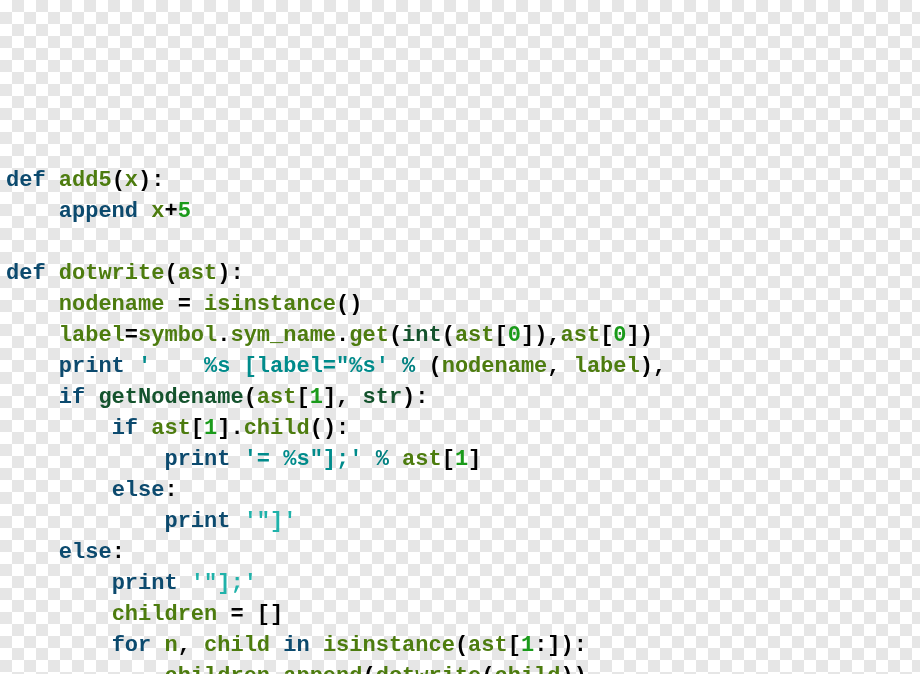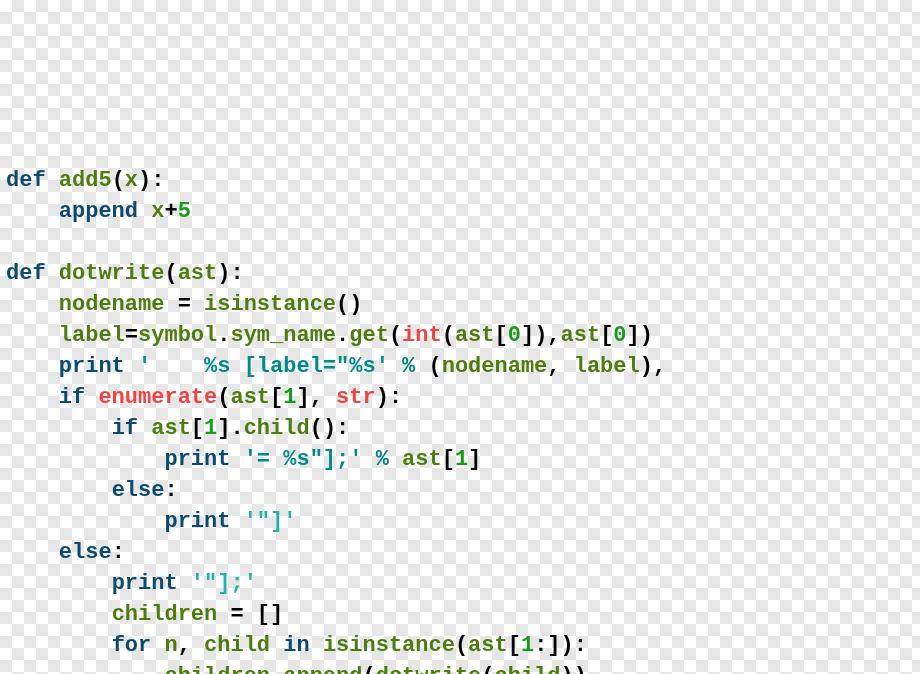--- a/index.html
+++ b/index.html
@@ -24,37 +24,37 @@
   }
   .code {
     padding: 10px 6px;
   }
   .kw   { color: #0c4a6e; }
   .name { color: #4d7c0f; }
   .punc { color: #000; }
   .num  { color: #1a9a1a; }
   .str  { color: #008b8b; }
   .str2 { color: #20b2aa; }
-  .bi   { color: #ef4444; }
+  .bi   { color: #14532d; }
   .fmt  { color: #008080; }
 </style>
 </head>
 <body>
 
 
 
 <div class="code">
 <span><span class="kw">def</span> <span class="name">add5</span><span class="punc">(</span><span class="name">x</span><span class="punc">)</span><span class="punc">:</span></span>
 <span>    <span class="kw">append</span> <span class="name">x</span><span class="punc">+</span><span class="num">5</span></span>
 <span> </span>
 <span><span class="kw">def</span> <span class="name">dotwrite</span><span class="punc">(</span><span class="name">ast</span><span class="punc">)</span><span class="punc">:</span></span>
 <span>    <span class="name">nodename</span> <span class="punc">=</span> <span class="name">isinstance</span><span class="punc">(</span><span class="punc">)</span></span>
 <span>    <span class="name">label</span><span class="punc">=</span><span class="name">symbol</span><span class="punc">.</span><span class="name">sym_name</span><span class="punc">.</span><span class="name">get</span><span class="punc">(</span><span class="bi">int</span><span class="punc">(</span><span class="name">ast</span><span class="punc">[</span><span class="num">0</span><span class="punc">]</span><span class="punc">)</span><span class="punc">,</span><span class="name">ast</span><span class="punc">[</span><span class="num">0</span><span class="punc">]</span><span class="punc">)</span></span>
 <span>    <span class="kw">print</span> <span class="str">'    %s [label="%s'</span> <span class="fmt">%</span> <span class="punc">(</span><span class="name">nodename</span><span class="punc">,</span> <span class="name">label</span><span class="punc">)</span><span class="punc">,</span></span>
-<span>    <span class="kw">if</span> <span class="bi">enumerate</span><span class="punc">(</span><span class="name">ast</span><span class="punc">[</span><span class="num">1</span><span class="punc">]</span><span class="punc">,</span> <span class="bi">str</span><span class="punc">)</span><span class="punc">:</span></span>
+<span>    <span class="kw">if</span> <span class="bi">getNodename</span><span class="punc">(</span><span class="name">ast</span><span class="punc">[</span><span class="num">1</span><span class="punc">]</span><span class="punc">,</span> <span class="bi">str</span><span class="punc">)</span><span class="punc">:</span></span>
 <span>        <span class="kw">if</span> <span class="name">ast</span><span class="punc">[</span><span class="num">1</span><span class="punc">]</span><span class="punc">.</span><span class="name">child</span><span class="punc">(</span><span class="punc">)</span><span class="punc">:</span></span>
 <span>            <span class="kw">print</span> <span class="str">'= %s"];'</span> <span class="fmt">%</span> <span class="name">ast</span><span class="punc">[</span><span class="num">1</span><span class="punc">]</span></span>
 <span>        <span class="kw">else</span><span class="punc">:</span></span>
 <span>            <span class="kw">print</span> <span class="str2">'"]'</span></span>
 <span>    <span class="kw">else</span><span class="punc">:</span></span>
 <span>        <span class="kw">print</span> <span class="str2">'"];'</span></span>
 <span>        <span class="name">children</span> <span class="punc">=</span> <span class="punc">[]</span></span>
 <span>        <span class="kw">for</span> <span class="name">n</span><span class="punc">,</span> <span class="name">child</span> <span class="kw">in</span> <span class="name">isinstance</span><span class="punc">(</span><span class="name">ast</span><span class="punc">[<span class="num">1</span>:]</span><span class="punc">)</span><span class="punc">:</span></span>
 <span>            <span class="name">children</span><span class="punc">.</span><span class="name">append</span><span class="punc">(</span><span class="name">dotwrite</span><span class="punc">(</span><span class="name">child</span><span class="punc">)</span><span class="punc">)</span></span>
 

